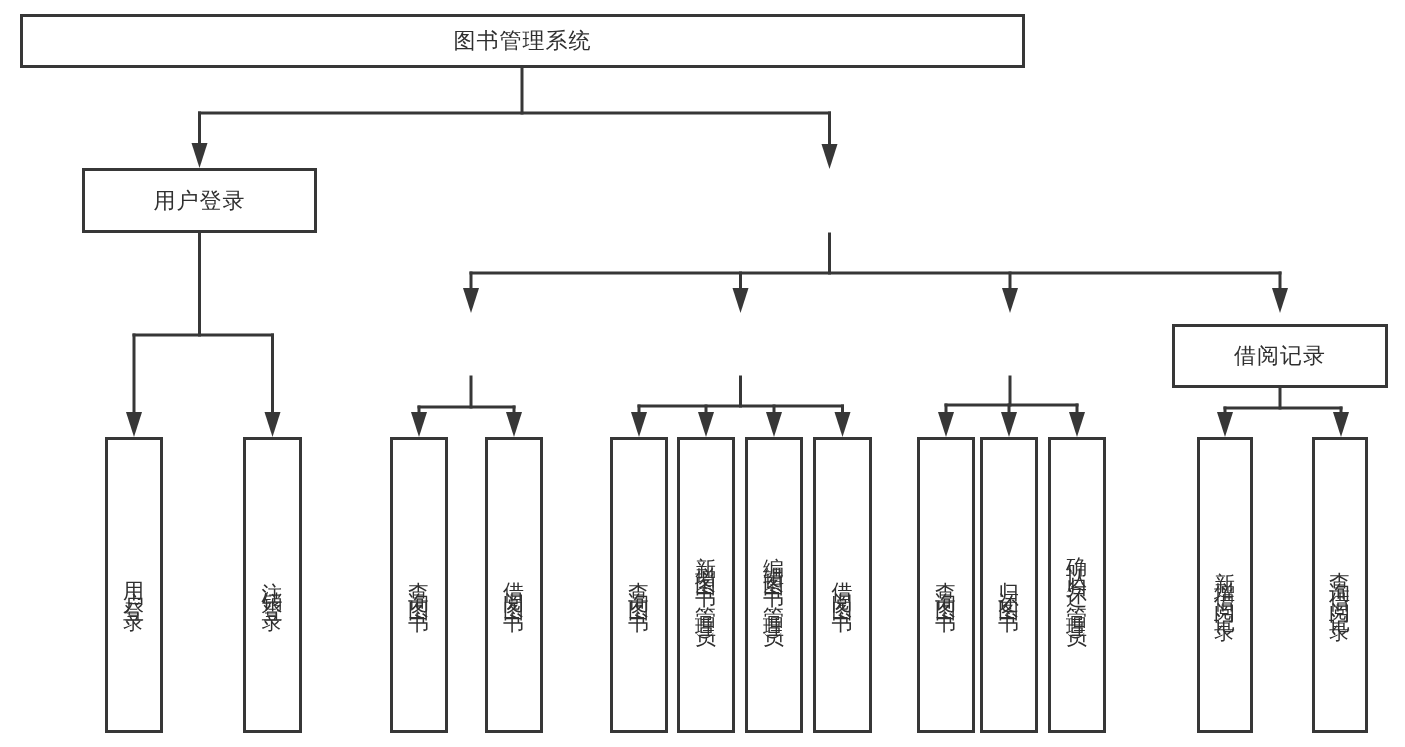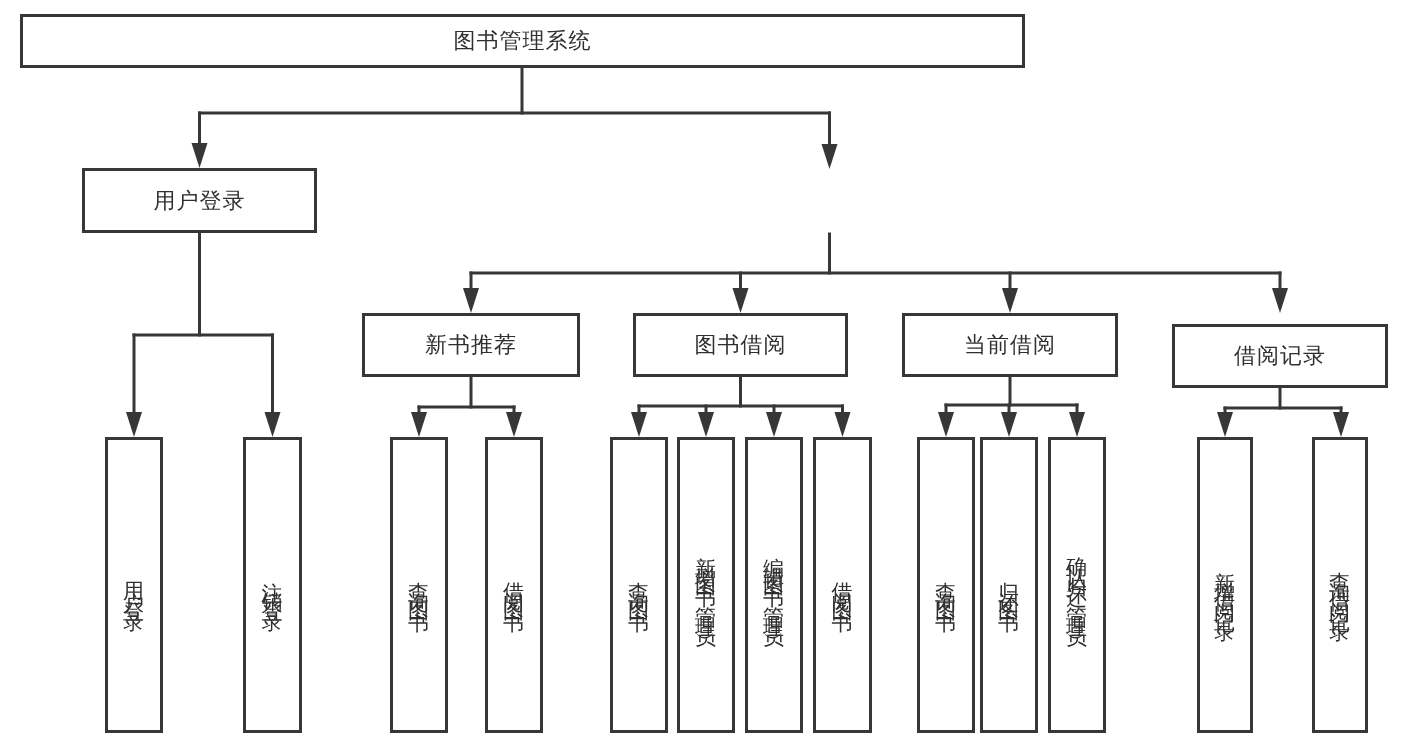--- a/index.html
+++ b/index.html
@@ -121,29 +121,20 @@
     </svg>
 
   <div class="node" style="left:20px;top:14px;width:1005px;height:54px">
     <span>图书管理系统</span>
   </div>
 
   <div class="node" style="left:82px;top:168px;width:235px;height:65px">
     <span>用户登录</span>
   </div>
 
-  <div class="node" style="left:362px;top:313px;width:218px;height:64px">
-    <span>新书推荐</span>
-  </div>
-  <div class="node" style="left:633px;top:313px;width:215px;height:64px">
-    <span>图书借阅</span>
-  </div>
-  <div class="node" style="left:902px;top:313px;width:216px;height:64px">
-    <span>当前借阅</span>
-  </div>
   <div class="node" style="left:1172px;top:324px;width:216px;height:64px">
     <span>借阅记录</span>
   </div>
 
   <div class="node vert" style="left:105px;top:437px;width:58px;height:296px">
     <span>用户登录</span>
   </div>
   <div class="node vert" style="left:243px;top:437px;width:59px;height:296px">
     <span>注销登录</span>
   </div>

